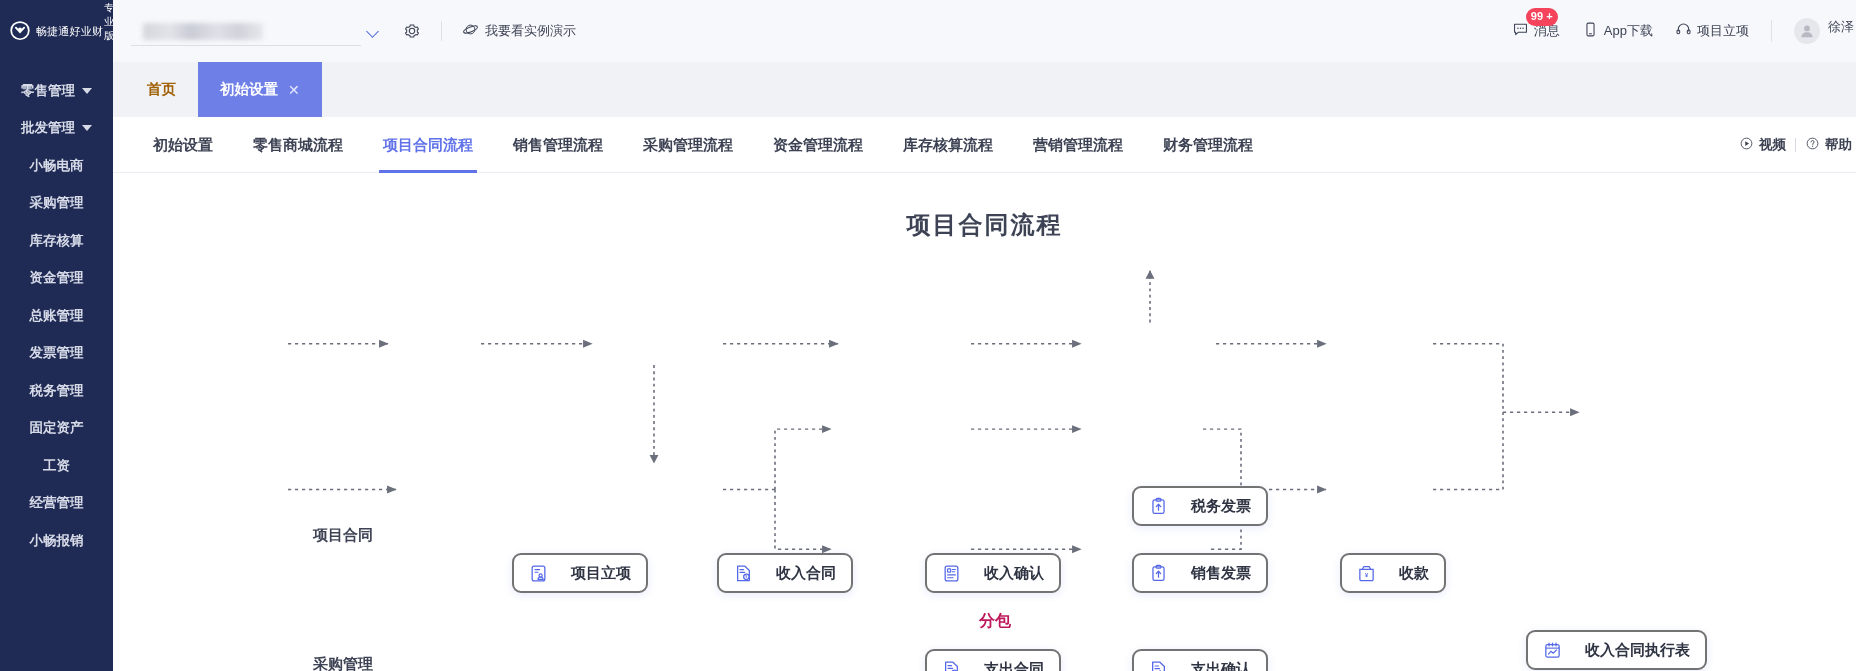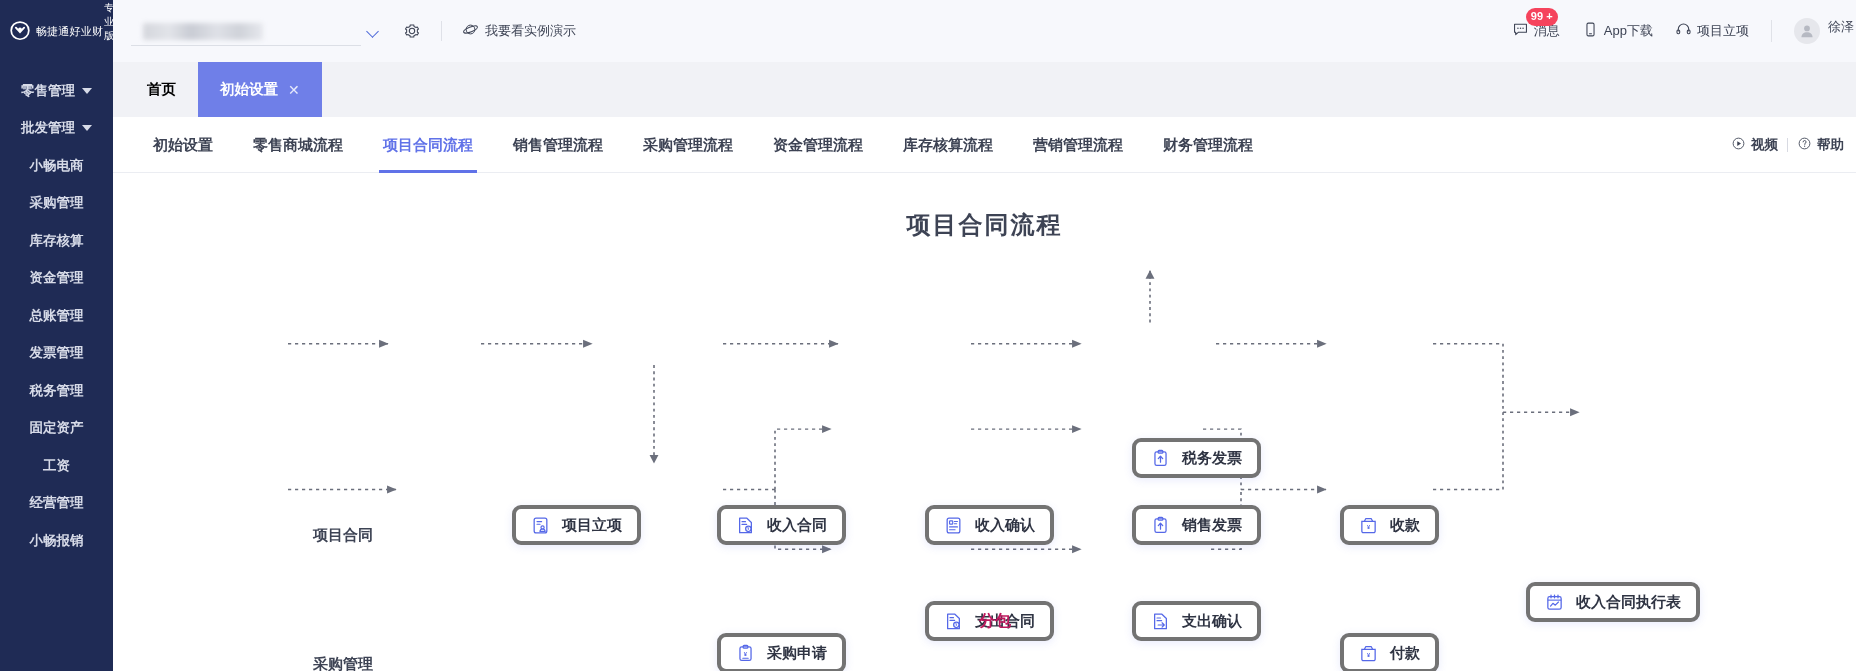--- a/index.html
+++ b/index.html
@@ -108,21 +108,21 @@
   
   .content { flex: 1; display: flex; flex-direction: column; min-width: 0; background: #f1f2f6; }
 
   .tabstrip {
     height: 55px; flex: 0 0 55px;
     background: #f1f2f6; display: flex; align-items: stretch;
     padding-left: 12px; gap: 0;
   }
   .tab {
     display: flex; align-items: center; justify-content: center;
-    padding: 0 22px; font-size: 14.5px; color: #000000;
+    padding: 0 22px; font-size: 14.5px; color: #a16207;
     cursor: pointer; position: relative; height: 55px;
   }
   .tab.active {
     background: #6f7fe8; color: #ffffff;
   }
   .tab .tab-close {
     margin-left: 10px; font-size: 14px; color: #e6e9fb;
   }
 
   .panel {
@@ -143,46 +143,47 @@
     position: relative; white-space: nowrap;
   }
   .subtab.active { color: #6072e8; }
   .subtab.active::after {
     content: ""; position: absolute; left: 16px; right: 16px; bottom: 0;
     height: 2.5px; background: #6072e8;
   }
   .subtabs-right {
     position: absolute; right: 0px; top: 0; height: 56px;
     display: flex; align-items: center; gap: 9px;
-    font-size: 13.5px; color: #3d4354; padding-right: 12px;
+    font-size: 13.5px; color: #3d4354; padding-right: 4px;
   }
   .srt-item { display: flex; align-items: center; gap: 5px; cursor: pointer; white-space: nowrap; }
   .srt-div { width: 1px; height: 14px; background: #d8dae2; }
 
   
   .canvas { flex: 1; position: relative; overflow: hidden; }
   .flow-title {
     position: absolute; left: 0; right: 0; top: 36px;
     text-align: center; font-size: 24px; color: #3d4354;
     letter-spacing: 2px;
   }
   .flow-inner { position: absolute; inset: 0; }
   .flow-svg { position: absolute; left: 0; top: 0; width: 100%; height: 100%; }
 
   .node {
     position: absolute;
     background: #ffffff;
-    border: 4px solid #737373;
+    border: 2px solid #737373;
     border-radius: 9px;
     box-shadow: 0 2px 9px rgba(96,114,232,0.14);
-    display: flex; align-items: center; gap: 12px;
+    display: flex; align-items: center; gap: 23px;
     padding: 0 15px; height: 40px;
     font-size: 15px; color: #2f3443;
     cursor: pointer; white-space: nowrap;
     z-index: 3;
+    margin-top: 48px;
   }
   .node .nicon { width: 19px; height: 19px; flex: 0 0 19px; display:flex; }
 
   .rowlabel {
     position: absolute; font-size: 15px; color: #3d4354;
     white-space: nowrap; z-index: 3;
   }
   .edgelabel {
     position: absolute; font-size: 16px; color: #be185d;
     white-space: nowrap; z-index: 3;

